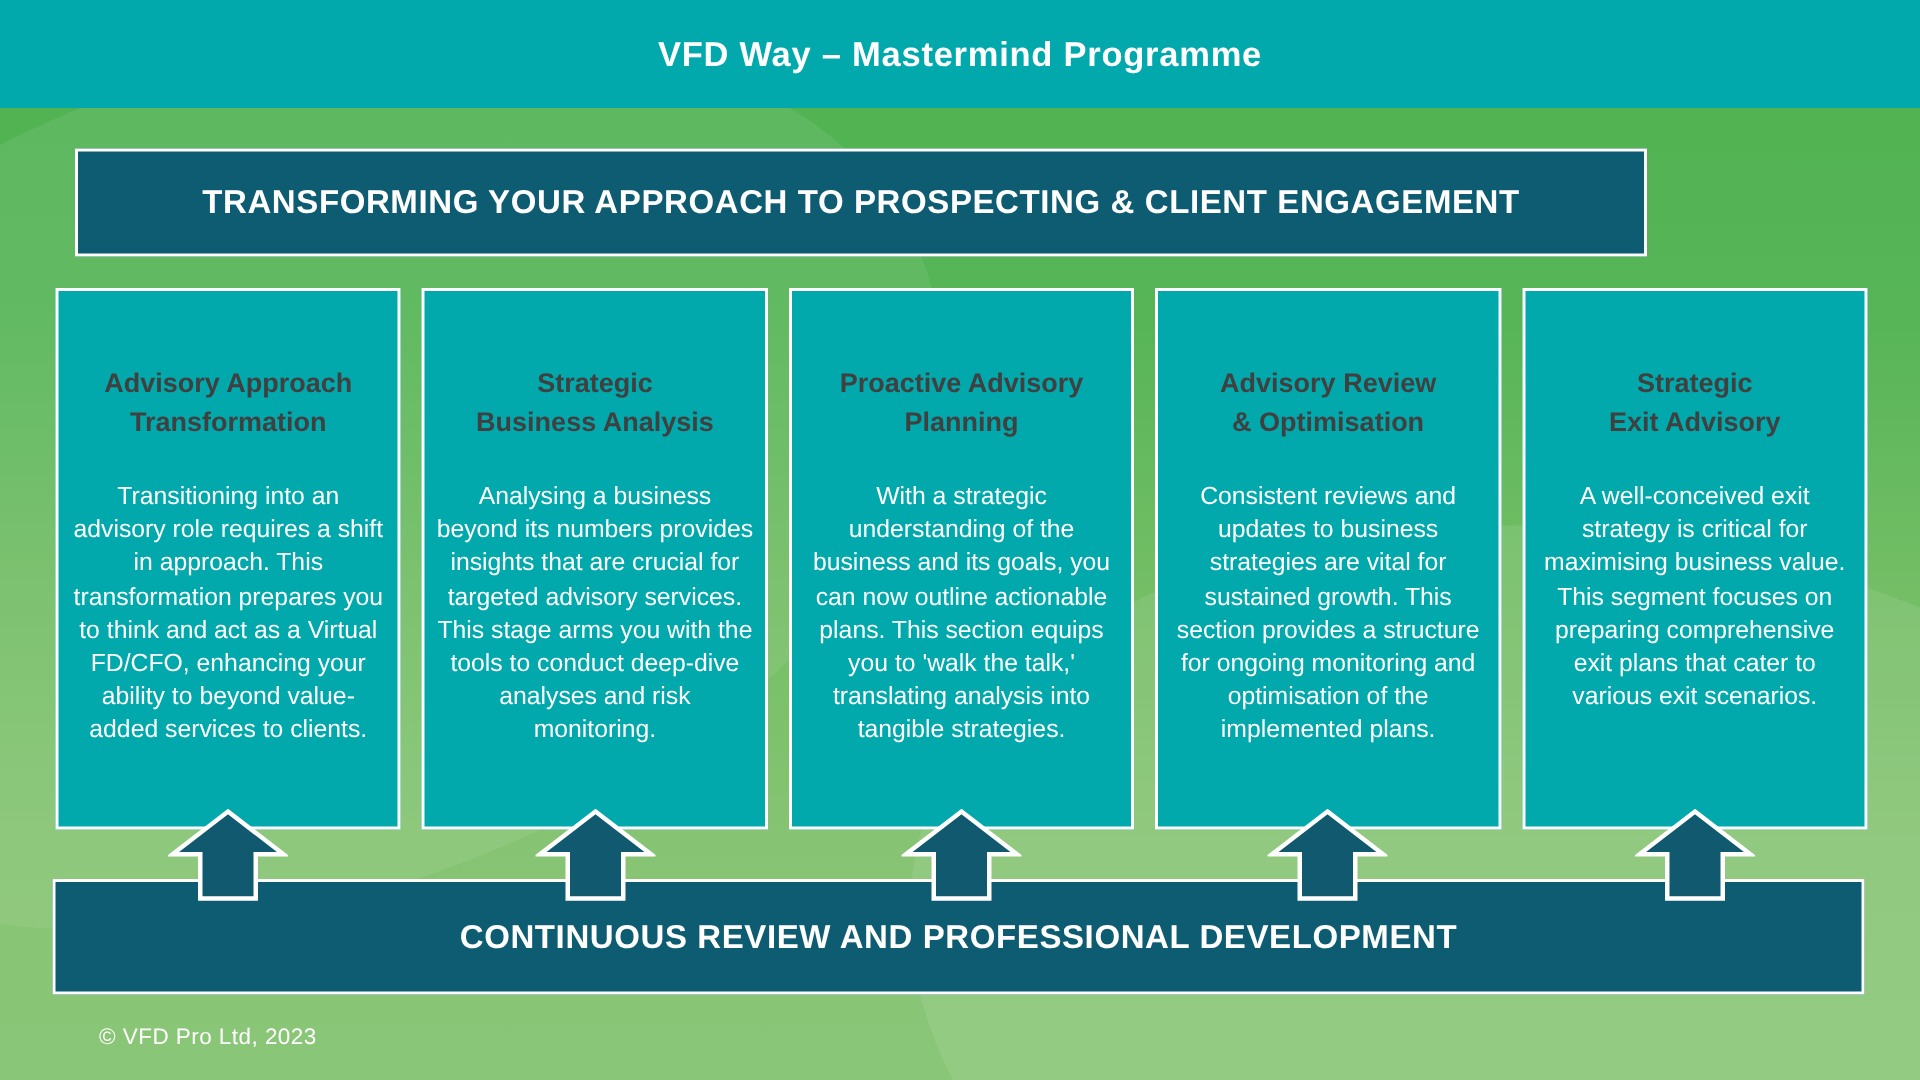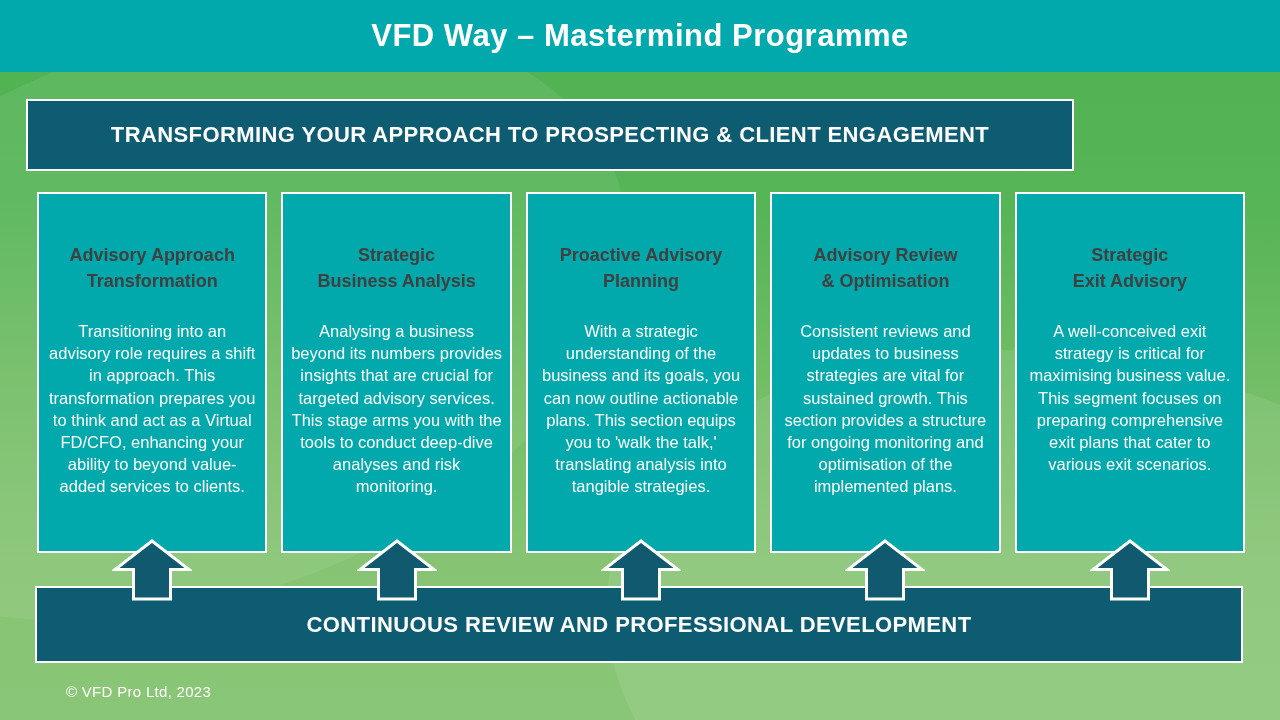--- a/index.html
+++ b/index.html
@@ -23,33 +23,33 @@
     background: rgba(255,255,255,0.09); border-radius:50%;
     transform: rotate(12deg);
   }
 
   .header {
     position:absolute; left:0; top:0; width:1280px; height:72px;
     background:#02A9AC; display:flex; align-items:center; justify-content:center;
     z-index:2;
   }
   .header-title {
-    color:#fff; font-size:31px; font-weight:bold; letter-spacing:0.5px;
+    color:#fff; font-size:23px; font-weight:bold; letter-spacing:0.5px;
   }
 
   .banner {
     position:absolute; background:#0D5C72; border:2px solid #fff;
     display:flex; align-items:center; justify-content:center;
     box-sizing:border-box; z-index:1;
   }
   .banner-text {
     color:#fff; font-weight:bold; font-size:22px; letter-spacing:0.4px;
     text-align:center;
   }
-  .top-banner    { left:26px; top:99px;  width:1048px; height:72px; }
+  .top-banner    { left:50px; top:99px;  width:1048px; height:72px; }
   .bottom-banner { left:35px; top:586px; width:1208px; height:77px;align-items:center; }
 
   .cards-row {
     position:absolute; left:37px; top:192px; width:1208px; height:361px;
     display:flex; gap:14px; z-index:2;
   }
   .card {
     position:relative; flex:1 1 0;
     background:#02A9AC; border:2px solid #fff; box-sizing:border-box;
     padding:44px 7px 0 7px; text-align:center;

